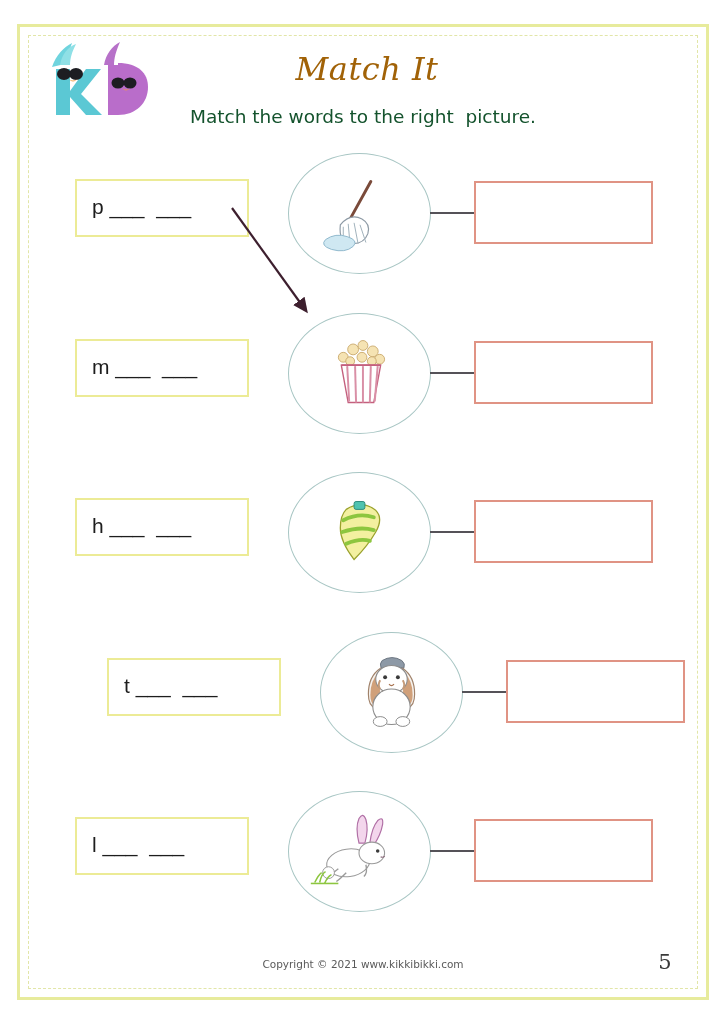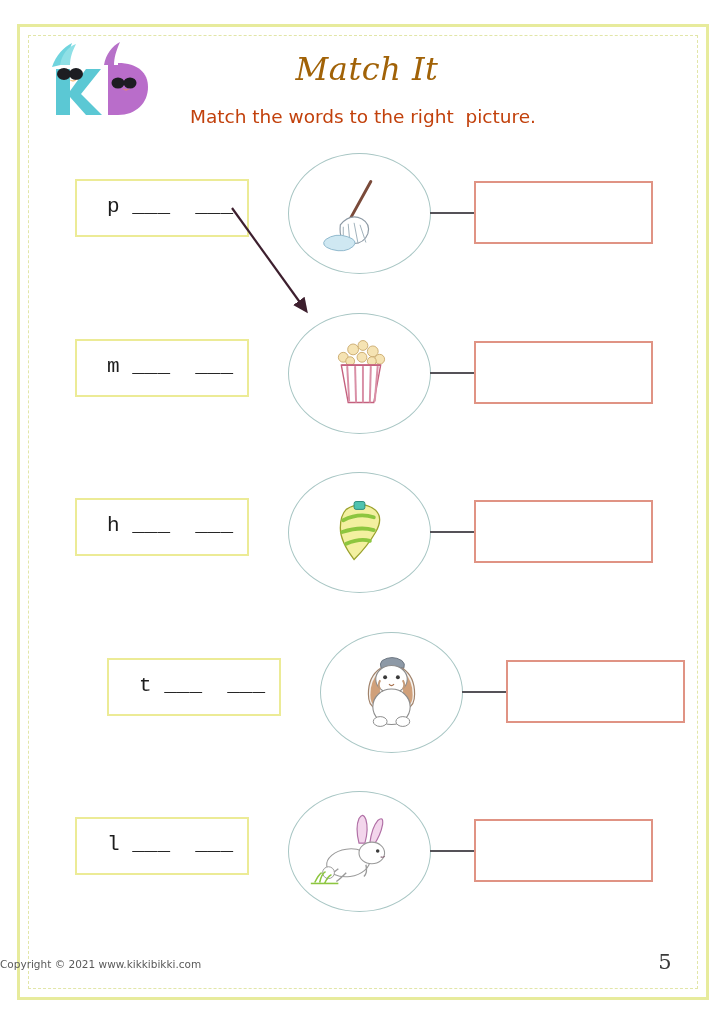--- a/index.html
+++ b/index.html
@@ -63,21 +63,21 @@
     letter-spacing: 0.5px;
   }
   .subtitle {
     position: absolute;
     left: 0;
     top: 106px;
     width: 726px;
     text-align: center;
     font-family: "DejaVu Sans", sans-serif;
     font-size: 18.5px;
-    color: #c2410c;
+    color: #14532d;
     white-space: pre;
   }
 
   
   .rows {
     position: absolute;
     left: 0;
     top: 0;
     width: 726px;
     height: 1024px;
@@ -94,23 +94,23 @@
     left: 75px;
     top: 26px;
     width: 174px;
     height: 58px;
     border: 2.5px solid #eceb96;
     background: #ffffff;
     box-sizing: border-box;
   }
   .word-text {
     position: absolute;
-    left: 30px;
+    left: 15px;
     top: 14px;
-    font-family: Liberation Mono, monospace;
+    font-family: Liberation Sans, sans-serif;
     font-size: 21px;
     color: #1d1d1d;
     white-space: pre;
     letter-spacing: 0px;
   }
 
   .pic-circle {
     position: absolute;
     left: 288px;
     top: 0px;
@@ -158,21 +158,21 @@
     height: 130px;
     pointer-events: none;
   }
 
   
   .footer-copy {
     position: absolute;
     left: 0;
     top: 958px;
     width: 726px;
-    text-align: left;
+    text-align: center;
     font-family: "DejaVu Sans", sans-serif;
     font-size: 10.5px;
     color: #5a5a5a;
   }
   .page-number {
     position: absolute;
     left: 650px;
     top: 950px;
     width: 30px;
     text-align: center;

